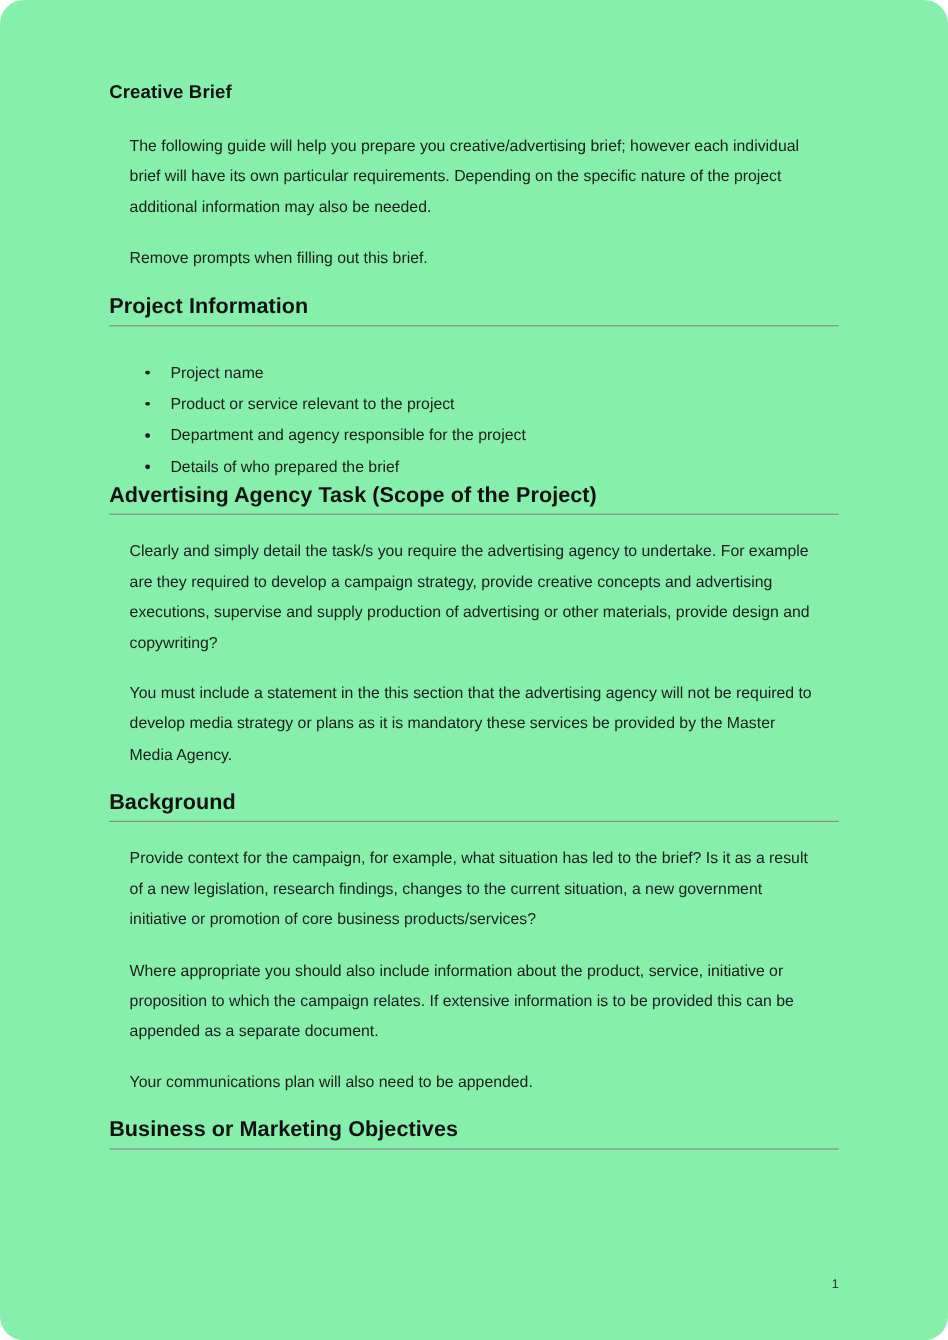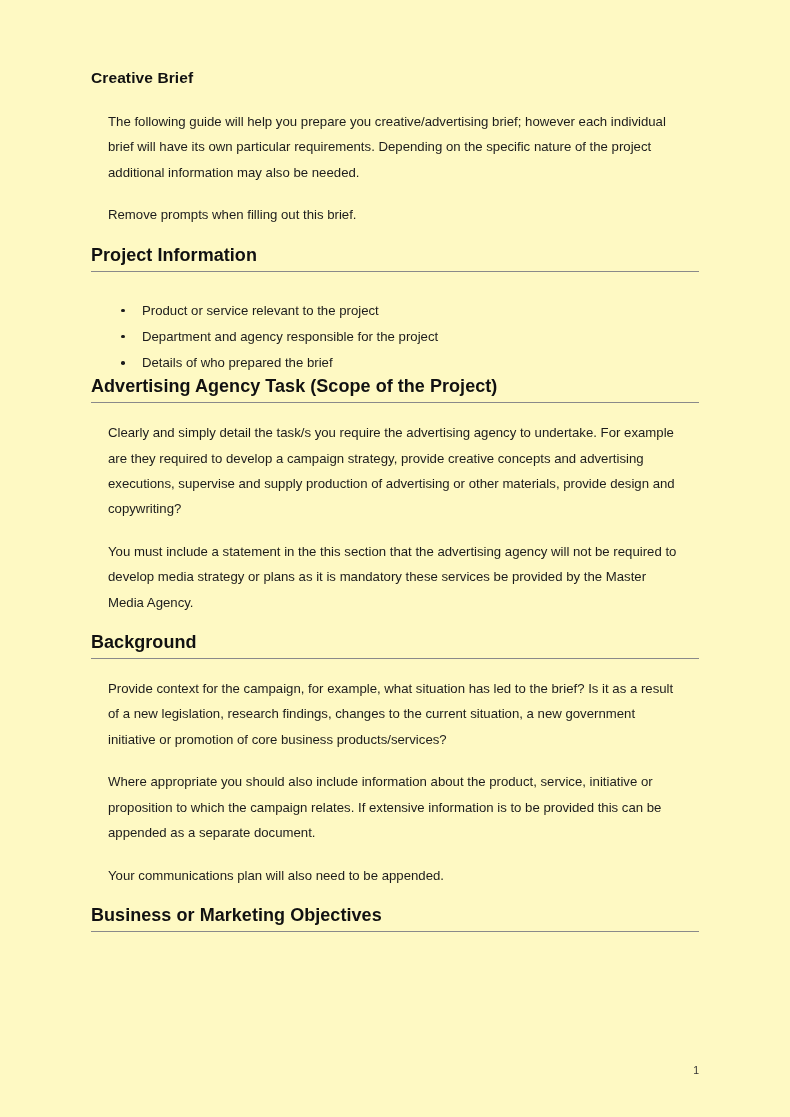--- a/index.html
+++ b/index.html
@@ -11,23 +11,24 @@
   body {
     font-family: "Liberation Sans", sans-serif;
     color: #1a1a1a;
     -webkit-font-smoothing: antialiased;
   }
   .page {
     position: relative;
     width: 790px;
     height: 1117px;
     margin: 0 auto;
-    background: #fef9c3;
+    background: #86efac;
     overflow: hidden;
     box-sizing: border-box;
+    border-radius: 20px;
   }
   .content {
     position: absolute;
     left: 91px;
     top: 0;
     width: 608px;
   }
   .doc-title {
     font-size: 15.5px;
     font-weight: bold;
@@ -113,20 +114,24 @@
     <div class="intro-block">
       <p class="body-text">The following guide will help you prepare you creative/advertising brief; however each individual brief will have its own particular requirements. Depending on the specific nature of the project additional information may also be needed.</p>
       <p class="body-text">Remove prompts when filling out this brief.</p>
     </div>
 
     <h2 class="section-heading sec-project-info">Project Information</h2>
 
     <ul class="bullet-list">
       <li>
         <span class="bullet-dot"></span>
+        <span>Project name</span>
+      </li>
+      <li>
+        <span class="bullet-dot"></span>
         <span>Product or service relevant to the project</span>
       </li>
       <li>
         <span class="bullet-dot"></span>
         <span>Department and agency responsible for the project</span>
       </li>
       <li>
         <span class="bullet-dot"></span>
         <span>Details of who prepared the brief</span>
       </li>

